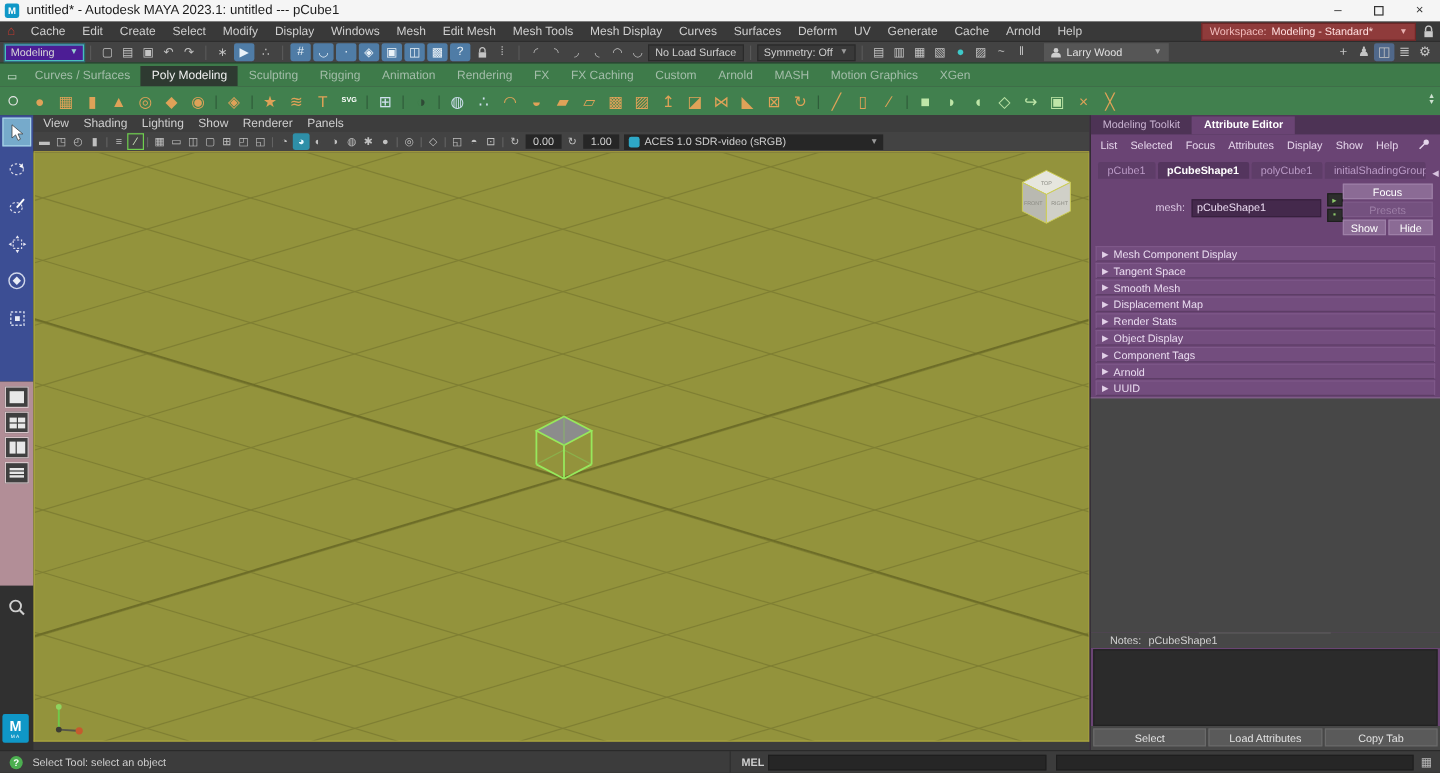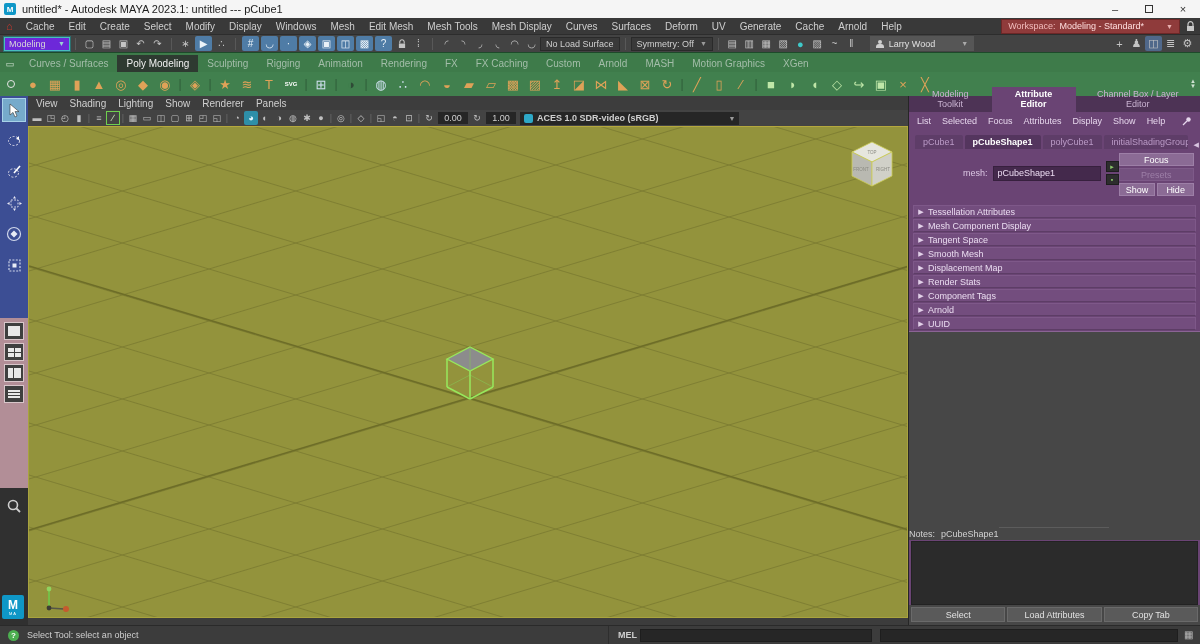--- a/index.html
+++ b/index.html
@@ -27,21 +27,21 @@
   .workspace-chip { margin-left:auto; background:#8f3b3b; height:15px; display:flex; align-items:center;
                     padding:0 6px; border:1px solid #6d2727; }
   .workspace-chip .wlabel { font-size:9px; color:#f2bcbc; margin-right:4px; }
   .workspace-chip .wvalue { font-size:9px; color:#ffdede; }
   .workspace-chip .arrow { font-size:7px; color:#e8b0b0; margin-left:22px; }
   .lock-slot { width:20px; display:flex; justify-content:center; }
 
   
   .toolbar { position:absolute; left:0; top:35px; width:1200px; height:18px; background:#434343;
              display:flex; align-items:center; padding-left:4px; border-bottom:1px solid #1d4a2a; }
-  .mode-dd { width:66px; height:14px; background:#6d28d9; border:1px solid #49bdbd; box-shadow:0 0 0 1px #2b6e6e;
+  .mode-dd { width:66px; height:14px; background:#4c1d95; border:1px solid #49bdbd; box-shadow:0 0 0 1px #2b6e6e;
              display:flex; align-items:center; font-size:9px; color:#d8d8d8; padding:0 4px; }
   .mode-dd .arrow { margin-left:auto; font-size:7px; color:#9ad2d2; }
   .tb-sep { width:1px; height:12px; background:#585858; margin:0 5px; }
   .tb-icon { width:17px; height:15px; display:flex; align-items:center; justify-content:center;
              font-size:10px; color:#c4c4c4; }
   .tb-icon.blue { background:#4f7ca6; color:#eaf2f8; border-radius:2px; margin:0 1px; }
   .tb-icon.teal-dot { color:#3ec9c9; font-size:11px; }
   .tb-chip { height:14px; background:#393939; border:1px solid #2a2a2a; display:flex; align-items:center;
              font-size:9px; color:#cfcfcf; padding:0 5px; }
   .tb-chip .arrow { font-size:7px; color:#9a9a9a; margin-left:6px; }
@@ -106,21 +106,21 @@
                 border-bottom:1px solid #b5a83e; }
   .vp-icon { width:14px; height:14px; display:flex; align-items:center; justify-content:center;
              font-size:9px; color:#c0c0c0; }
   .vp-icon.sep { width:6px; color:#6a6a6a; }
   .vp-icon.active-green { border:1px solid #6fcf4f; color:#d8f0c8; }
   .vp-icon.active-teal { background:#2e8fa8; border-radius:2px; color:#e8f8ff; }
   .vp-field { width:30px; height:12px; background:#262626; color:#cfcfcf; font-size:9px;
               display:flex; align-items:center; justify-content:center; margin:0 2px; }
   .cs-chip { height:13px; background:#262626; display:flex; align-items:center; margin-left:2px; padding:0 4px; }
   .cs-chip .swatch { width:9px; height:9px; background:#2ea8c7; border-radius:2px; margin-right:4px; }
-  .cs-chip .cs-text { font-size:9px; color:#cfcfcf;font-weight:bold; }
+  .cs-chip .cs-text { font-size:9px; color:#cfcfcf; }
   .cs-chip .arrow { font-size:7px; color:#9a9a9a; margin-left:70px; }
   .canvas { position:relative; width:880px; height:491px; background:#93933c; border:1px solid #a9a33e;
             border-top:none; overflow:hidden; }
   .canvas svg { position:absolute; }
 
   
   .rpanel { position:absolute; left:908px; top:0; width:292px; height:529px; background:#6a4474;
             border-left:1px solid #262626; display:flex; flex-direction:column; }
   .ae-panel-tabs { height:16px; background:#4d3355; display:flex; align-items:flex-end; }
   .ae-panel-tab { font-size:9px; color:#c9b3d1; padding:2px 10px 3px 10px;text-align:center; }
@@ -147,21 +147,21 @@
             align-items:center; justify-content:center; border:1px solid #9d7fa7; }
   .ae-btn.dim { background:#74517f; color:#9d7fa7; border-color:#7e5a89; }
   .show-hide { display:flex; gap:2px; }
   .show-hide .ae-btn { flex:1; }
   .ae-sections { padding:6px 4px 0 4px; }
   .ae-section { height:13px; margin-bottom:1px; background:#734d7e; display:flex; align-items:center;
                 border:1px solid #7e5889; border-bottom-color:#5d3d66; }
   .ae-section .tri { width:14px; font-size:7px; color:#e2d0e8; text-align:center; }
   .ae-section .sec-label { font-size:9px; color:#eadcf0; }
   .ae-gray { flex:1; background:#474747; border-top:1px solid #8a6494; }
-  .ae-notes-row { height:13px; background:#474747; display:flex; align-items:center; padding-left:0;
+  .ae-notes-row { height:13px; background:#474747; display:flex; align-items:center; padding-left:16px;
                   position:relative; }
   .ae-notes-row .divider { position:absolute; left:90px; top:0; width:110px; border-top:1px solid #5c5c5c; }
   .ae-notes-row span { font-size:9px; color:#d2d2d2; }
   .ae-notes-row .notes-val { margin-left:6px; }
   .ae-notes-box { height:64px; background:#2b2b2b; border:1px solid #222; margin:1px 2px 0 2px; }
   .ae-footer { height:20px; background:#474747; display:flex; gap:2px; padding:2px 2px 3px 2px; }
   .ae-footer .foot-btn { flex:1; background:#5a5a5a; border:1px solid #6a6a6a; color:#e2e2e2;
                          font-size:9px; display:flex; align-items:center; justify-content:center; }
 
   
@@ -592,21 +592,20 @@
           <circle cx="12" cy="26" r="2.4" fill="#3c3c34"></circle>
         </svg>
       </div>
     </div>
 
     <div class="rpanel">
       <div class="ae-panel-tabs">
 
       <span class="ae-panel-tab">Modeling Toolkit</span>
           <span class="ae-panel-tab active">Attribute Editor</span>
-          <span class="ae-panel-tab">Channel Box / Layer Editor</span>
         </div>
       <div class="ae-menus">
         <span style="display:flex">
 
         <span class="ae-menu-item">List</span>
             <span class="ae-menu-item">Selected</span>
             <span class="ae-menu-item">Focus</span>
             <span class="ae-menu-item">Attributes</span>
             <span class="ae-menu-item">Display</span>
             <span class="ae-menu-item">Show</span>
@@ -645,43 +644,43 @@
           <div class="ae-btn">Focus</div>
           <div class="ae-btn dim">Presets</div>
           <div class="show-hide">
             <div class="ae-btn">Show</div>
             <div class="ae-btn">Hide</div>
           </div>
         </div>
       </div>
       <div class="ae-sections">
 
-      <div class="ae-section">
-          <span class="tri">▶</span>
-          <span class="sec-label">Tessellation Attributes</span>
-        </div>
           <div class="ae-section">
           <span class="tri">▶</span>
           <span class="sec-label">Mesh Component Display</span>
         </div>
           <div class="ae-section">
           <span class="tri">▶</span>
           <span class="sec-label">Tangent Space</span>
         </div>
           <div class="ae-section">
           <span class="tri">▶</span>
           <span class="sec-label">Smooth Mesh</span>
         </div>
           <div class="ae-section">
           <span class="tri">▶</span>
           <span class="sec-label">Displacement Map</span>
         </div>
           <div class="ae-section">
           <span class="tri">▶</span>
           <span class="sec-label">Render Stats</span>
+        </div>
+          <div class="ae-section">
+          <span class="tri">▶</span>
+          <span class="sec-label">Object Display</span>
         </div>
           <div class="ae-section">
           <span class="tri">▶</span>
           <span class="sec-label">Component Tags</span>
         </div>
           <div class="ae-section">
           <span class="tri">▶</span>
           <span class="sec-label">Arnold</span>
         </div>
           <div class="ae-section">

